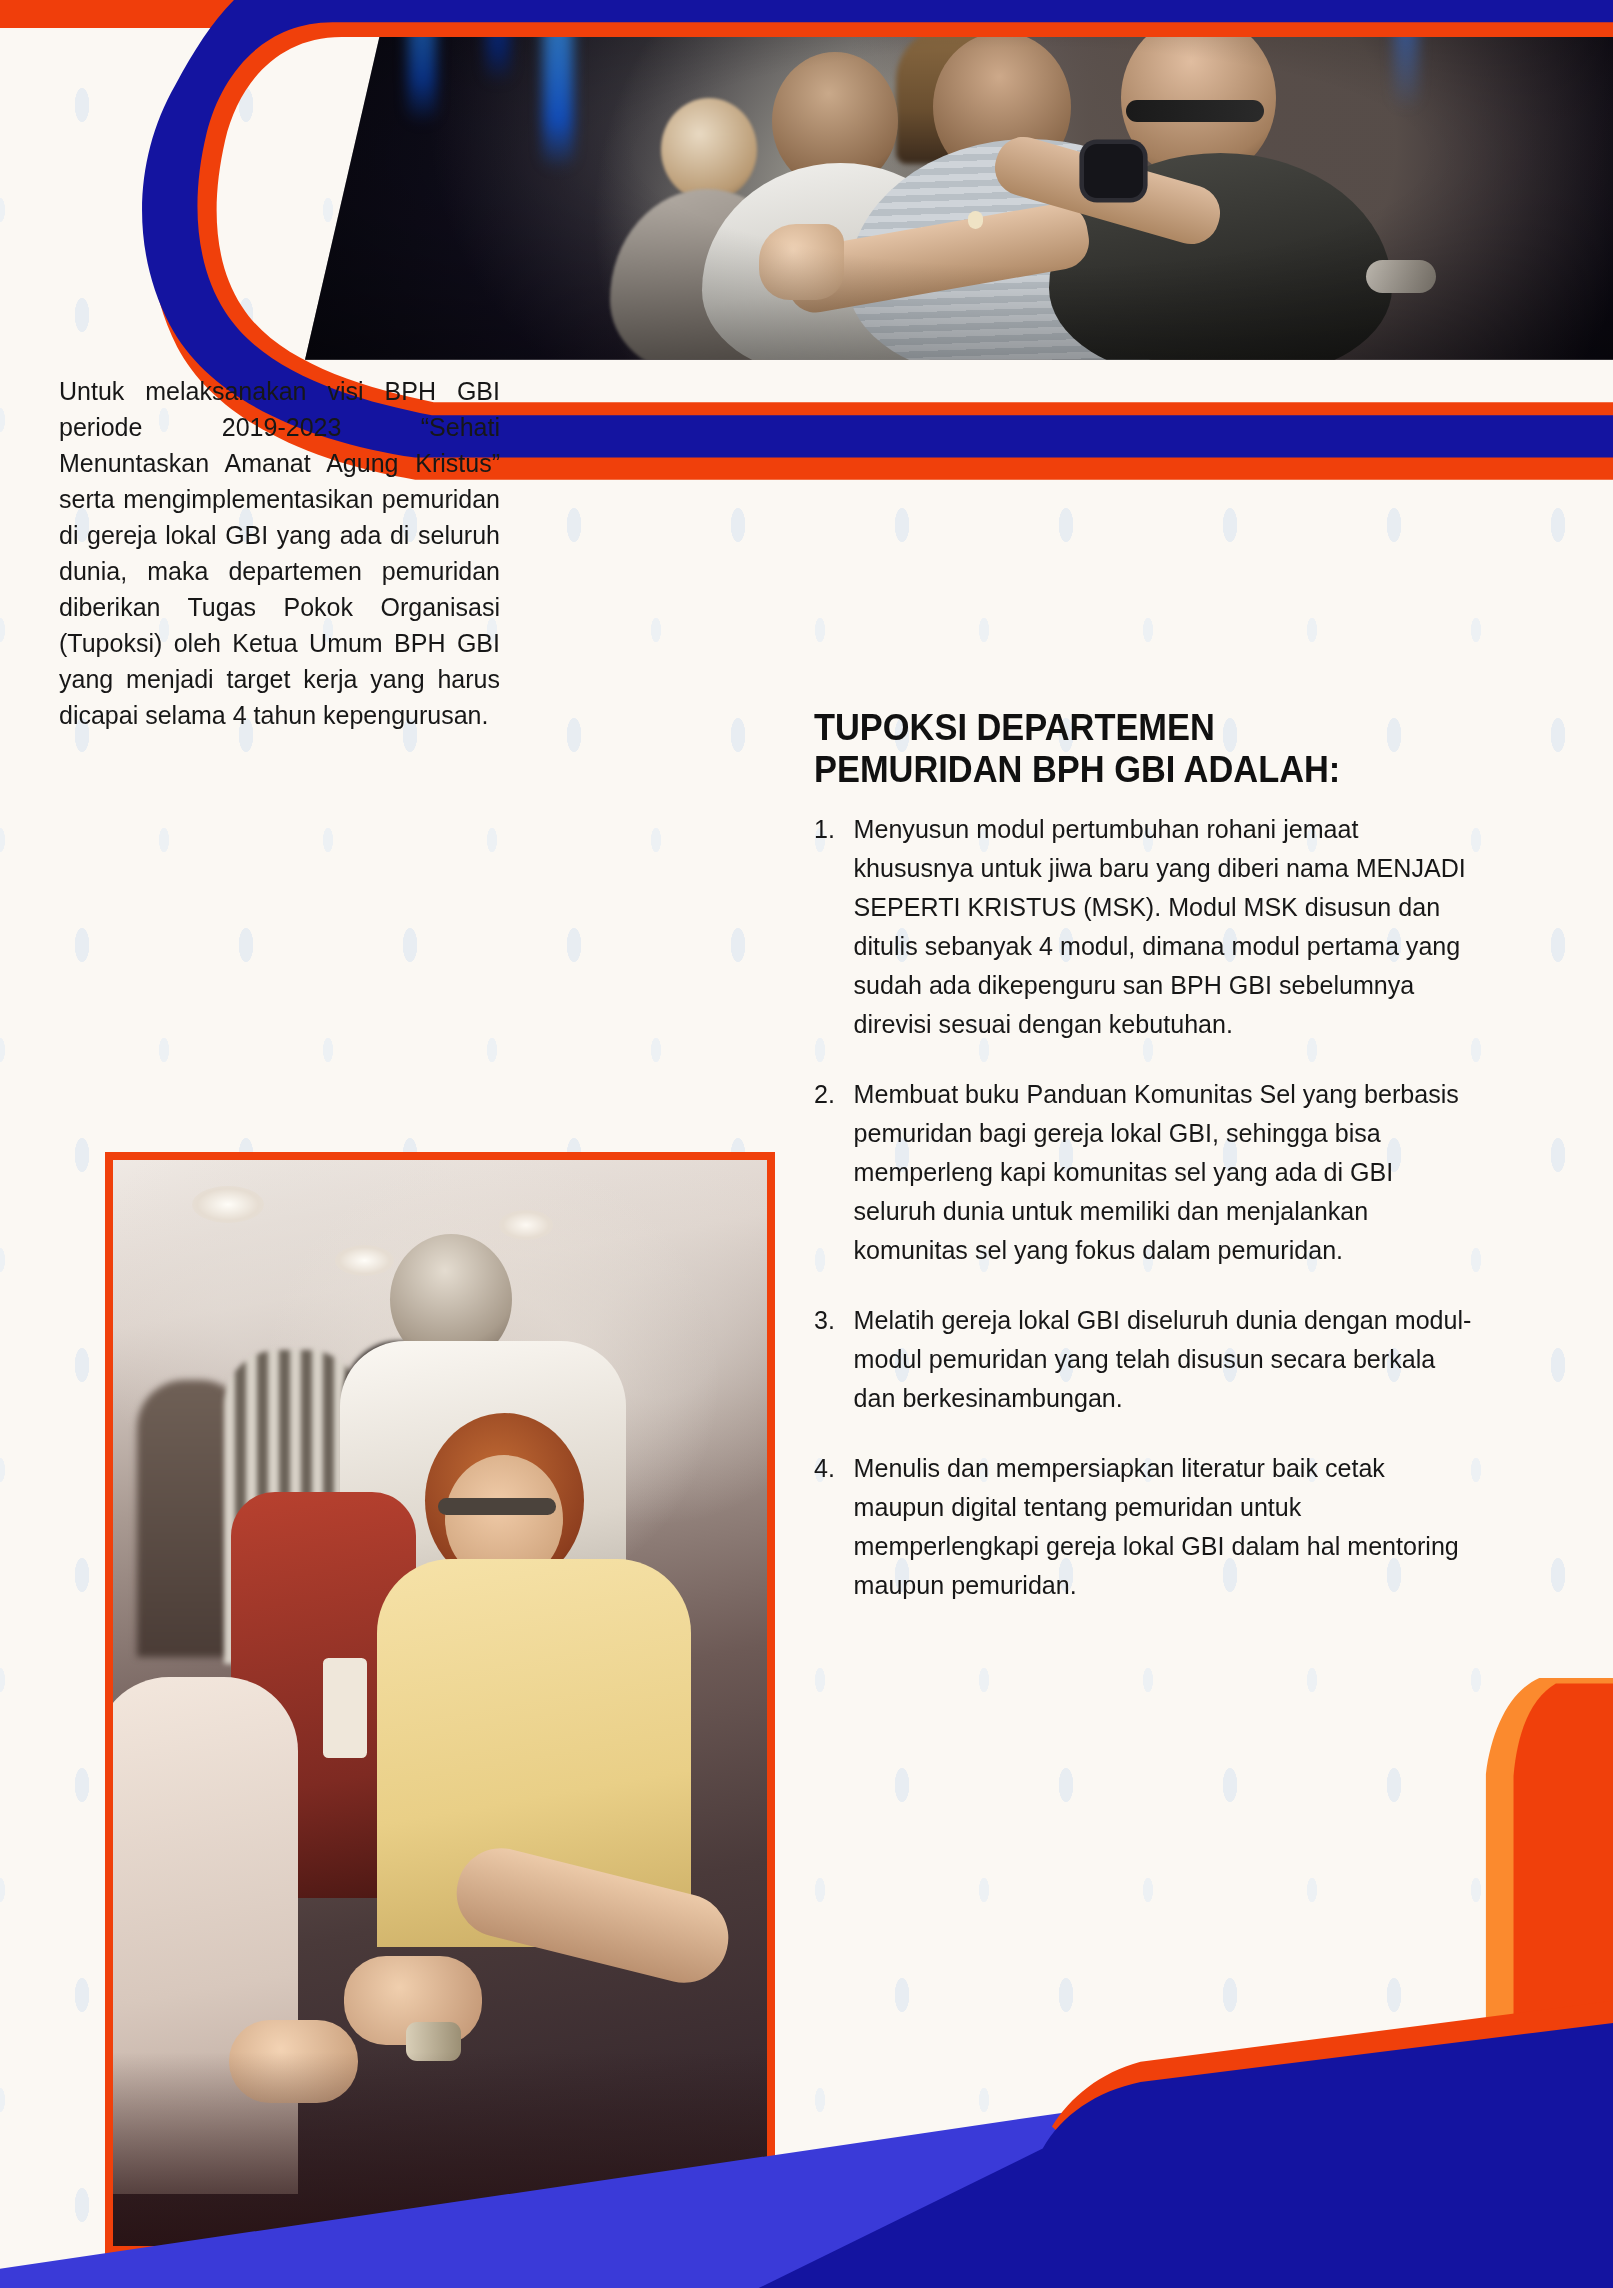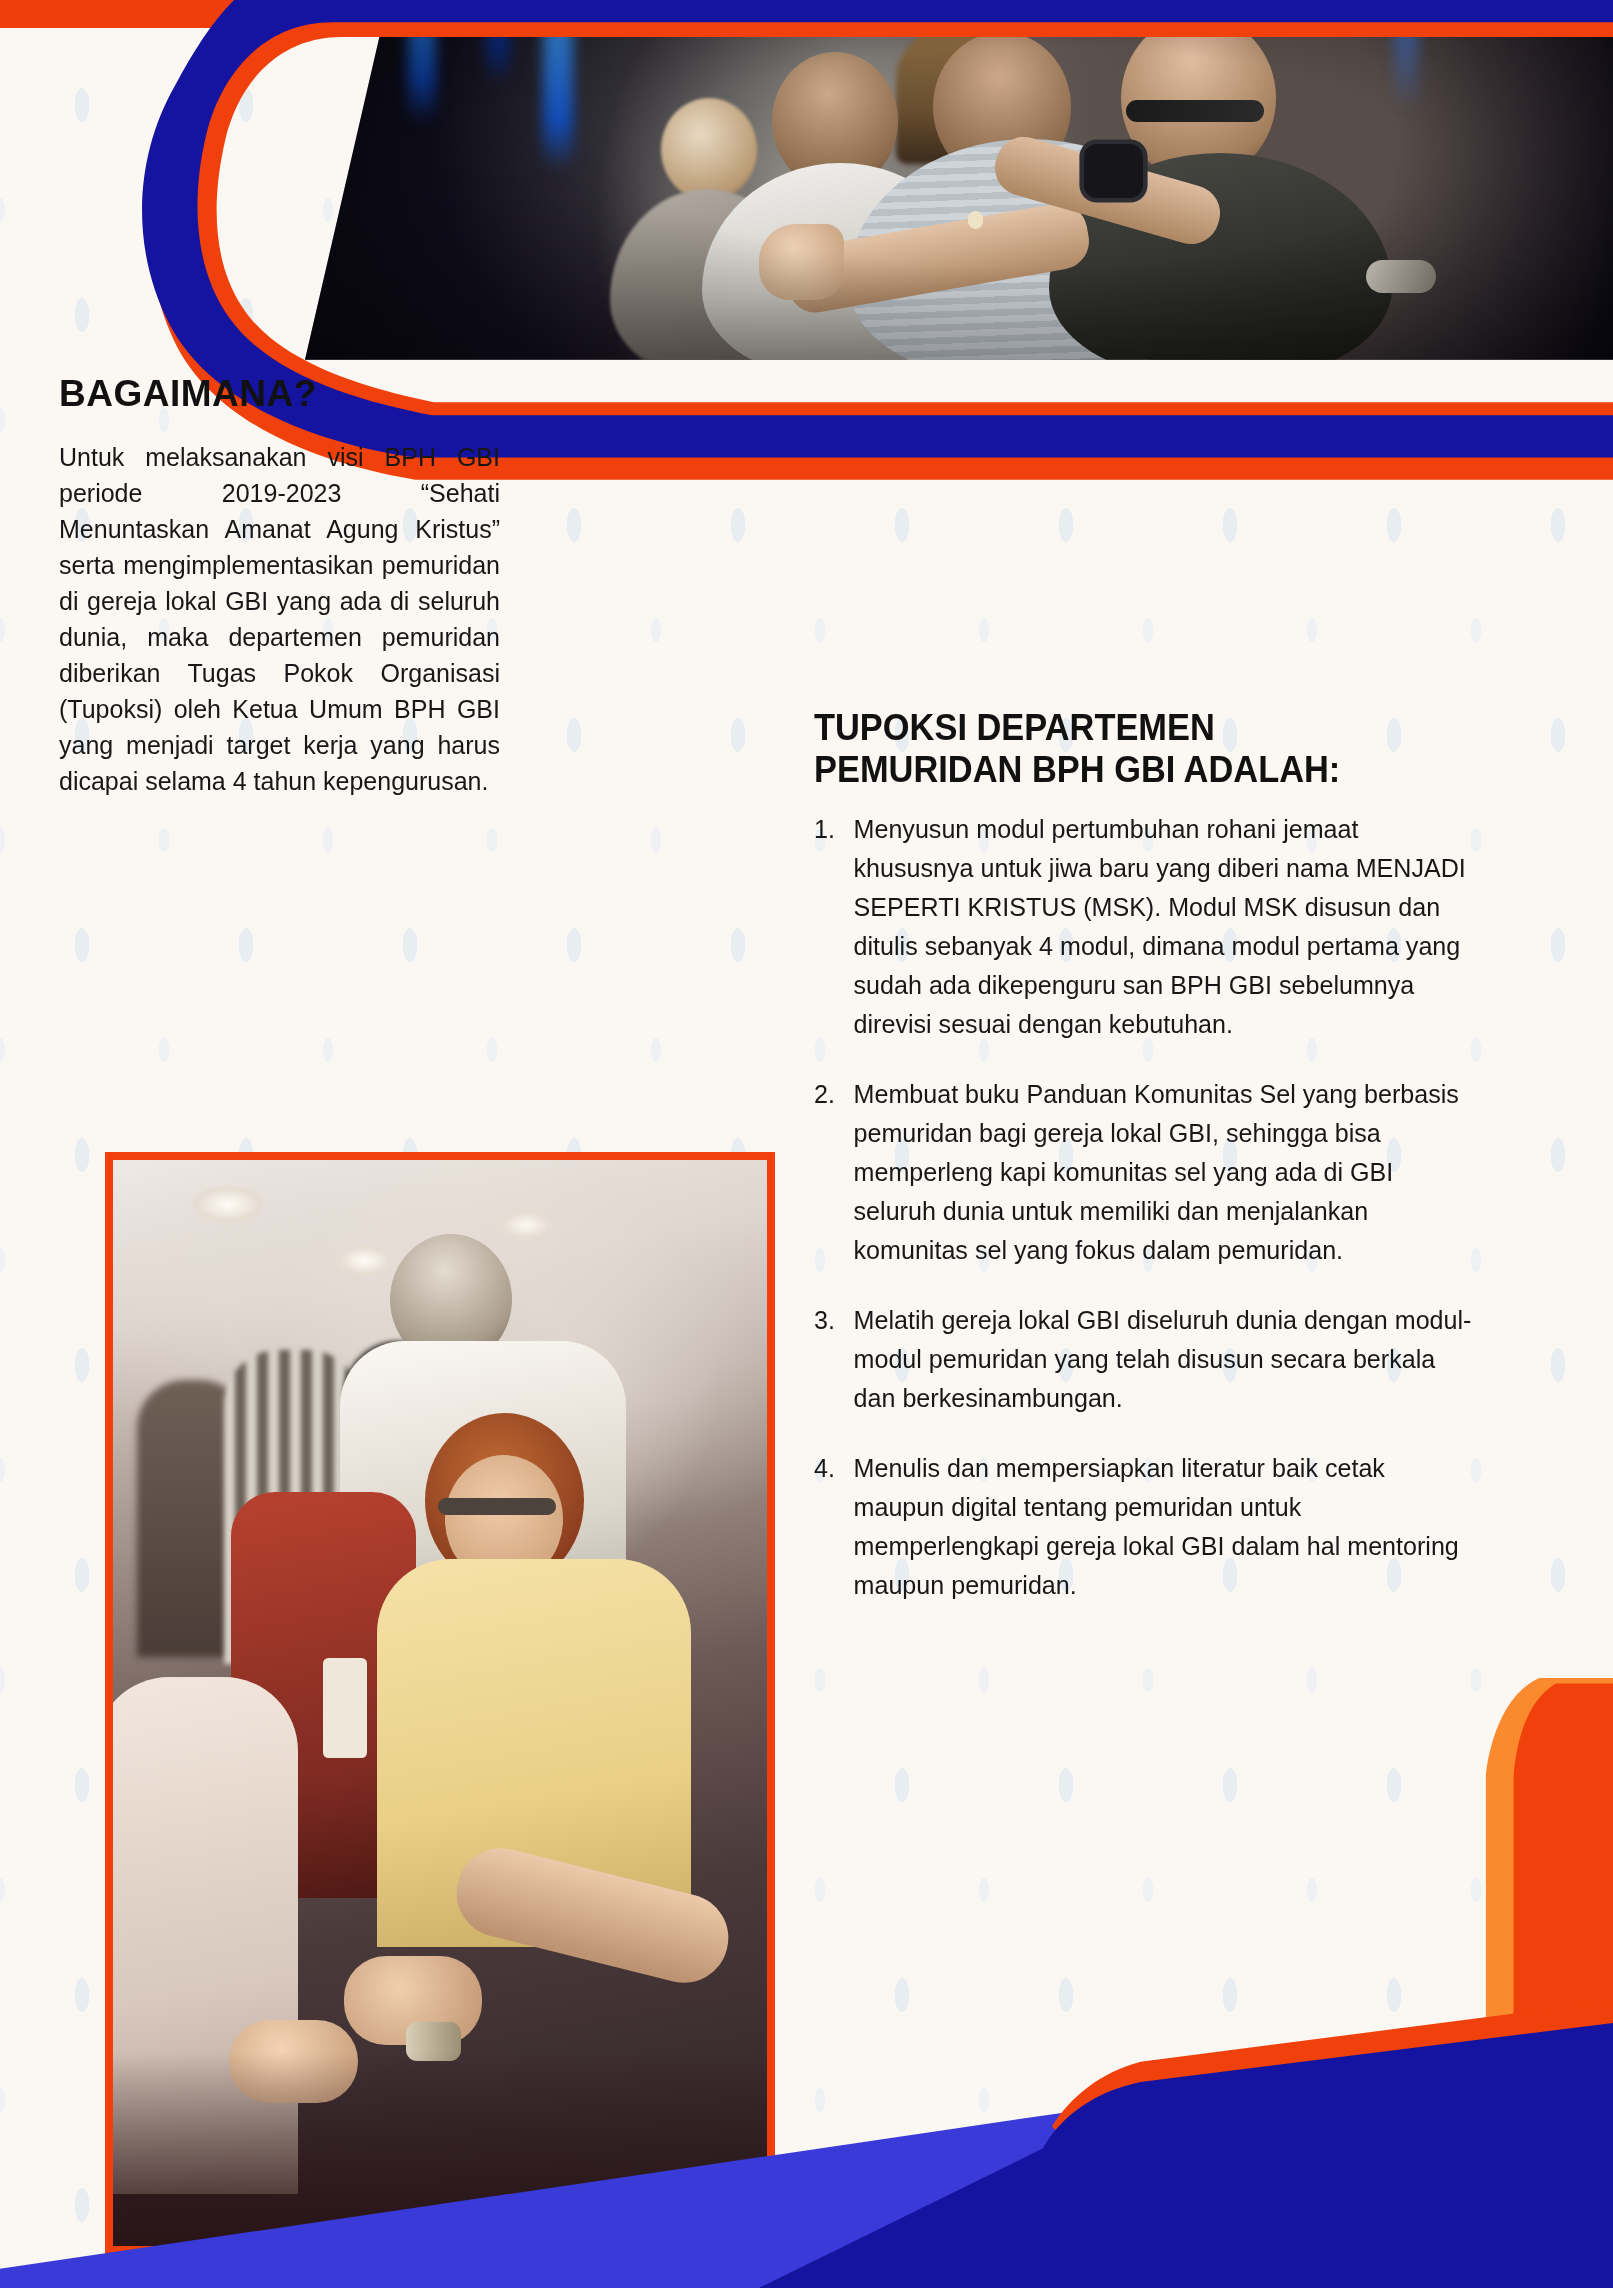--- a/index.html
+++ b/index.html
@@ -170,21 +170,20 @@
   <div id="top-orange-bar"></div>
 
   <svg id="swoosh-wrap" viewBox="0 0 1748 620" preserveAspectRatio="none">
 
     <path d="M 300 -20 L 1748 -20 L 1748 40 L 370 40 C 300 40 258 92 244 152 C 228 222 232 286 262 332 C 300 392 392 420 470 436 L 1748 436 L 1748 520 L 450 520 C 330 500 232 452 192 376 C 152 298 152 196 196 114 C 228 52 258 6 300 -20 Z" fill="#F0400B"></path>
 
     <path d="M 276 -20 L 1748 -20 L 1748 24 L 360 24 C 286 24 240 80 224 144 C 206 218 212 288 244 338 C 286 404 384 434 468 450 L 1748 450 L 1748 496 L 450 496 C 330 478 226 432 184 352 C 142 272 144 172 190 92 C 216 44 240 8 276 -20 Z" fill="#1414A0"></path>
   </svg>
 
   <div id="left-col">
-    <h1 id="bagaimana-heading">BAGAIMANA?</h1>
     <p id="left-paragraph">Untuk melaksanakan visi BPH GBI periode 2019-2023 “Sehati Menuntaskan Amanat Agung Kristus” serta mengimplementasikan pemuridan di gereja lokal GBI yang ada di seluruh dunia, maka departemen pemuridan diberikan Tugas Pokok Organisasi (Tupoksi) oleh Ketua Umum BPH GBI yang menjadi target kerja yang harus dicapai selama 4 tahun kepengurusan.</p>
   </div>
 
   <div id="left-photo-frame">
     <div class="img"></div>
 
     <div style="position:absolute;left:79px;top:26px;width:72px;height:37px;border-radius:50%;background:radial-gradient(ellipse,#fffdf8,#e6ddd2 60%,rgba(230,221,210,0));"></div>
     <div style="position:absolute;left:222px;top:85px;width:59px;height:31px;border-radius:50%;background:radial-gradient(ellipse,#fffdf8,#e6ddd2 60%,rgba(230,221,210,0));"></div>
     <div style="position:absolute;left:386px;top:50px;width:54px;height:29.5px;border-radius:50%;background:radial-gradient(ellipse,#fdf9f3,#e6ddd2 60%,rgba(230,221,210,0));"></div>
 

